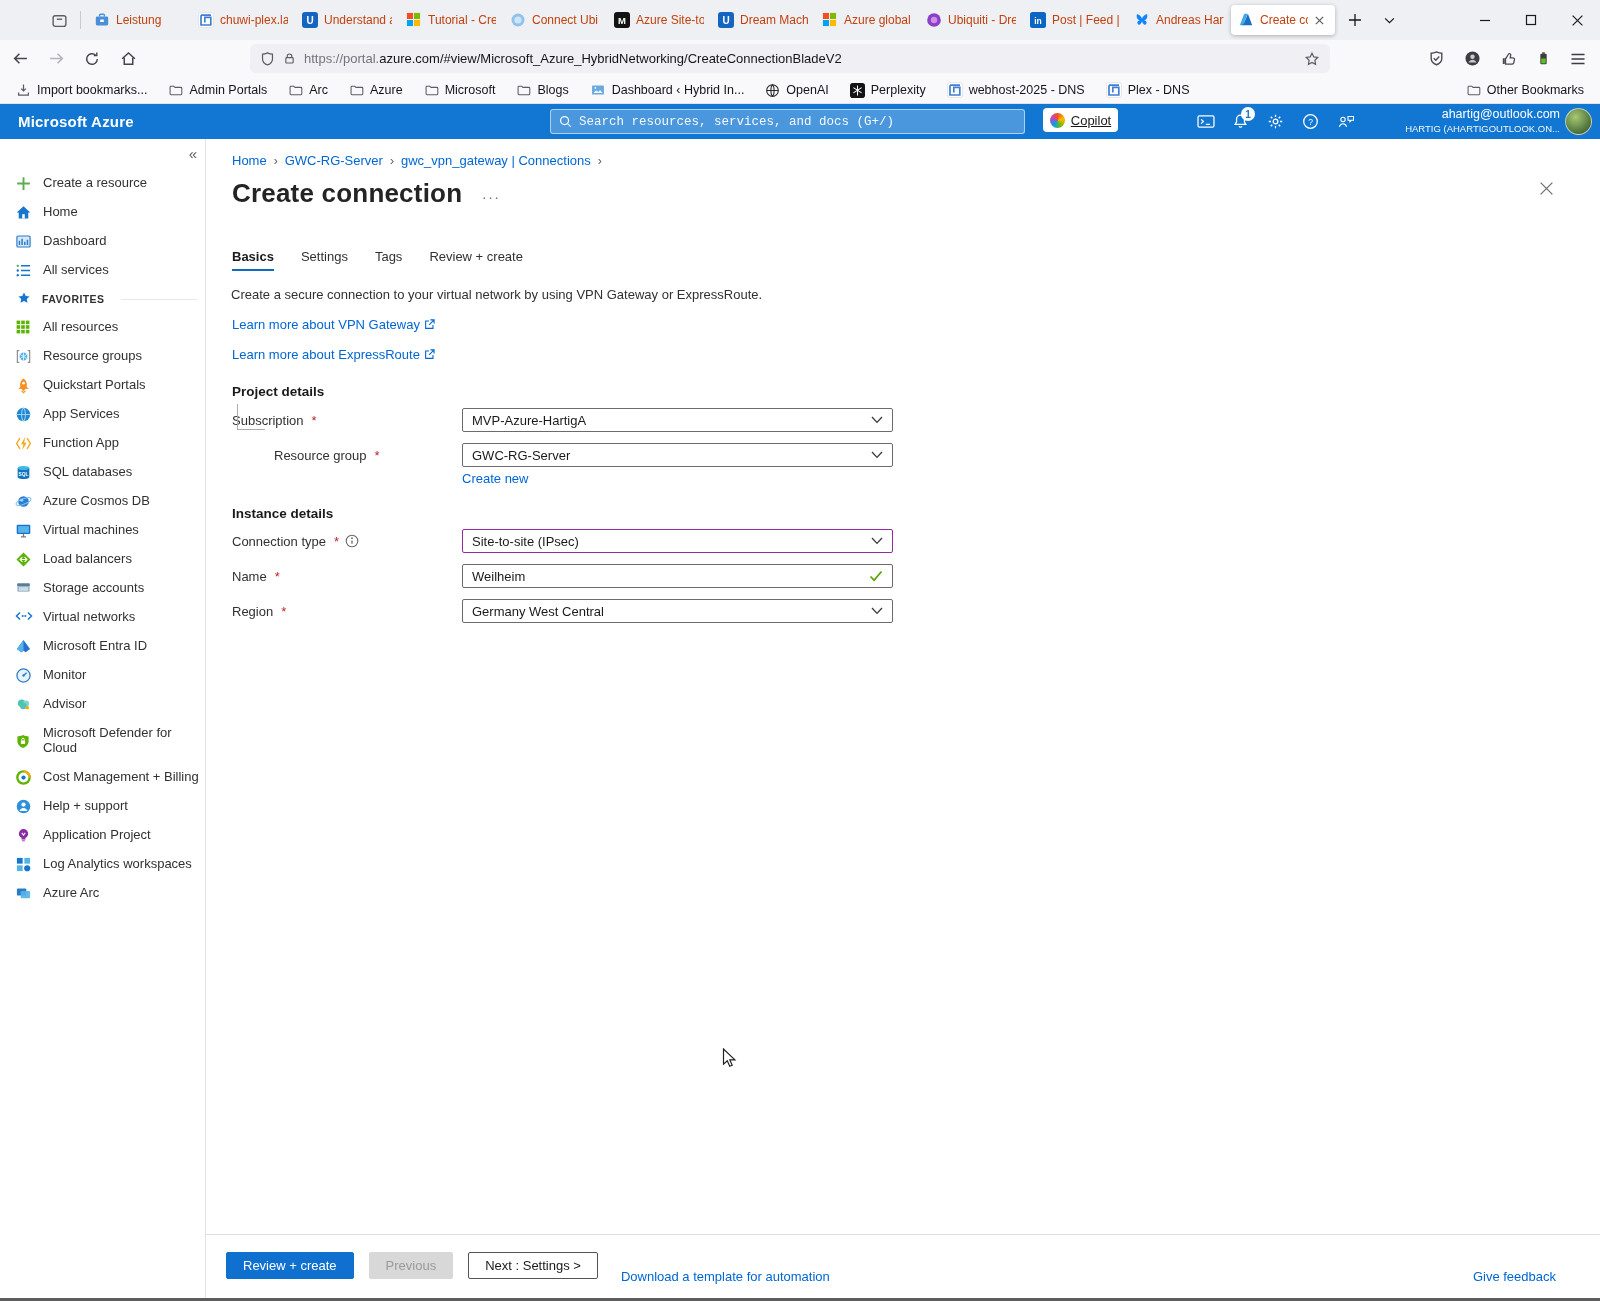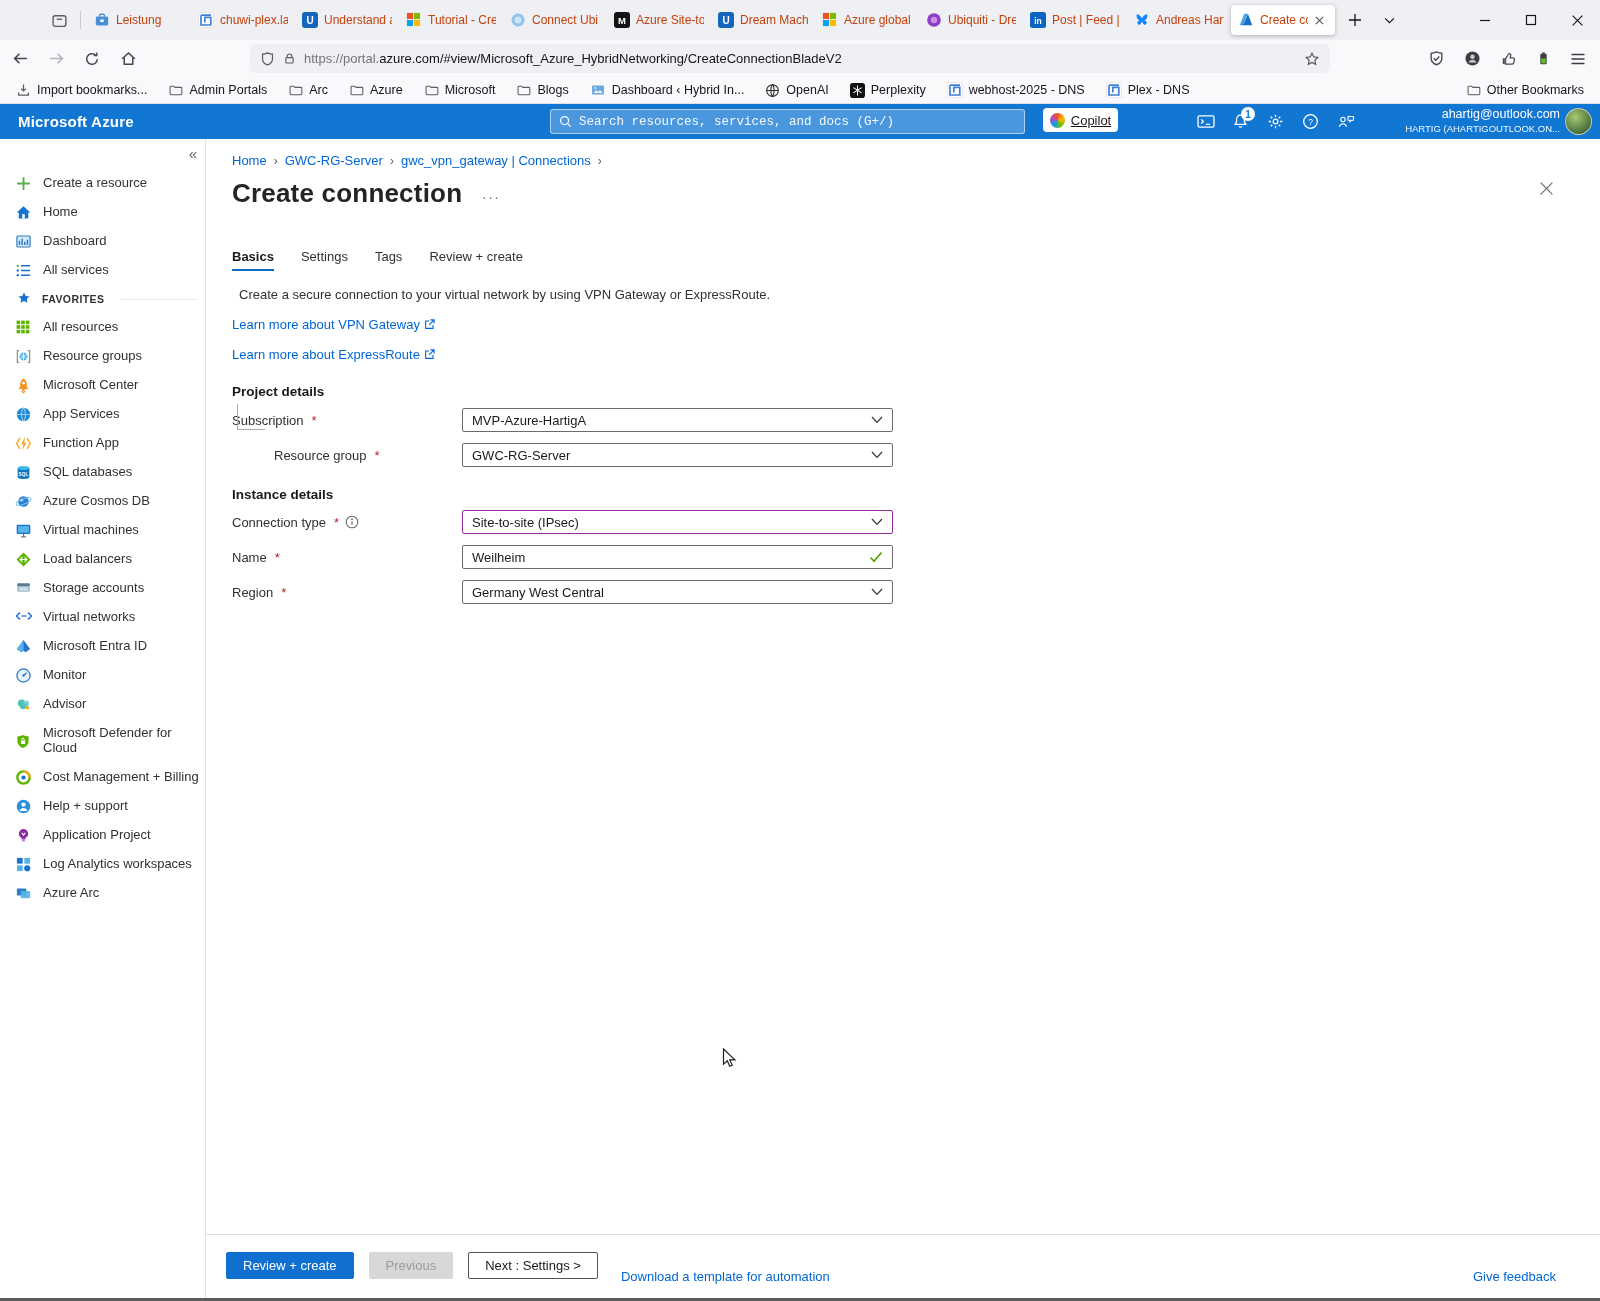--- a/index.html
+++ b/index.html
@@ -68,21 +68,21 @@
   .crumbs .sep { color:#605e5c; margin:0 7px; font-size:12px; }
   .titlerow { margin:10px 0 0 26px; display:flex; align-items:center; }
   .ptitle { font-size:26px; font-weight:600; color:#252423; letter-spacing:.2px; }
   .tdots { margin-left:20px; color:#7a7a7a; font-size:15px; letter-spacing:2px; }
   .blade-close { position:absolute; top:42px; right:46px; }
 
   .ftabs { margin:40px 0 0 26px; display:flex; gap:27px; }
   .ftab { font-size:13px; color:#323130; padding-bottom:5px; border-bottom:2px solid transparent; }
   .ftab.active { font-weight:700; color:#1a1a1a; border-bottom-color:#0f6cbd; }
 
-  .intro { margin:16px 0 0 33px; font-size:13px; color:#323130; }
+  .intro { margin:16px 0 0 25px; font-size:13px; color:#323130; }
   .lnk { margin:3px 0 0 26px; font-size:13px; }
   .lnk a { color:#0066d4; text-decoration:none; display:inline-flex; align-items:center; gap:4px;margin-top:12px; }
 
   .sechdr { margin:20px 0 0 26px; font-size:13.5px; font-weight:700; color:#1a1a1a; }
   .frow { margin-left:26px; display:flex; align-items:center; }
   .flabel { width:230px; font-size:13px; color:#323130; display:flex; align-items:center; gap:6px; }
   .req { color:#b8262b; margin-left:2px; }
   .field { width:431px; height:24px; border:1px solid #6b6b6b; border-radius:2px; background:#fff; display:flex; align-items:center; justify-content:space-between; padding:0 9px; font-size:13px; color:#1a1a1a; }
   .field.purple { border:1.5px solid #952ba2; }
   .connector { position:absolute; left:31px; top:265px; width:28px; height:26px; border-left:1px solid #ababab; border-bottom:1px solid #ababab; }
@@ -611,21 +611,21 @@
         <span class="sb-label" style="">Resource groups</span>
       </div>
       <div class="sb-item">
         <span class="sb-ico">
           <svg width="17" height="17" viewBox="0 0 16 16">
             <path d="M8 1.3c2.6 1.6 3.6 4.7 3 7.8l1.9 2.3-2.9-.3L8 13.3l-2-2.2-2.9.3L5 9.1C4.4 6 5.4 2.9 8 1.3z" fill="#f58f1e"></path>
             <circle cx="8" cy="5.8" r="1.3" fill="#fff"></circle>
             <path d="m6.2 13 1.8 1.8L9.8 13" stroke="#f58f1e" fill="none" stroke-width="1.1"></path>
           </svg>
         </span>
-        <span class="sb-label" style="">Microsoft Center</span>
+        <span class="sb-label" style="">Quickstart Portals</span>
       </div>
       <div class="sb-item">
         <span class="sb-ico">
           <svg width="17" height="17" viewBox="0 0 16 16">
             <circle cx="8" cy="8" r="6.3" fill="#1e88d2"></circle>
             <path d="M1.7 8h12.6M8 1.7c-2.4 2.2-2.4 10.4 0 12.6M8 1.7c2.4 2.2 2.4 10.4 0 12.6" stroke="#9fd2f2" fill="none" stroke-width="1"></path>
           </svg>
         </span>
         <span class="sb-label" style="">App Services</span>
       </div>
@@ -860,20 +860,21 @@
       </div>
     <div class="field">
       <span>GWC-RG-Server</span>
       <span>
           <svg width="12" height="8" viewBox="0 0 12 8">
             <path d="m1 1 5 5.4L11 1" stroke="#3b3a39" fill="none" stroke-width="1.3"></path>
           </svg>
         </span>
     </div>
   </div>
+  <div class="createnew"><a href="#">Create new</a></div>
 
   <div class="sechdr" style="margin-top:20px">Instance details</div>
 
   <div class="frow" style="margin-top:8px">
     <div class="flabel">
         <span>Connection type</span>
         <span class="req">*</span>
         <span>
           <svg width="14" height="14" viewBox="0 0 14 14">
             <circle cx="7" cy="7" r="5.8" fill="none" stroke="#6b6b6b" stroke-width="1.1"></circle>

